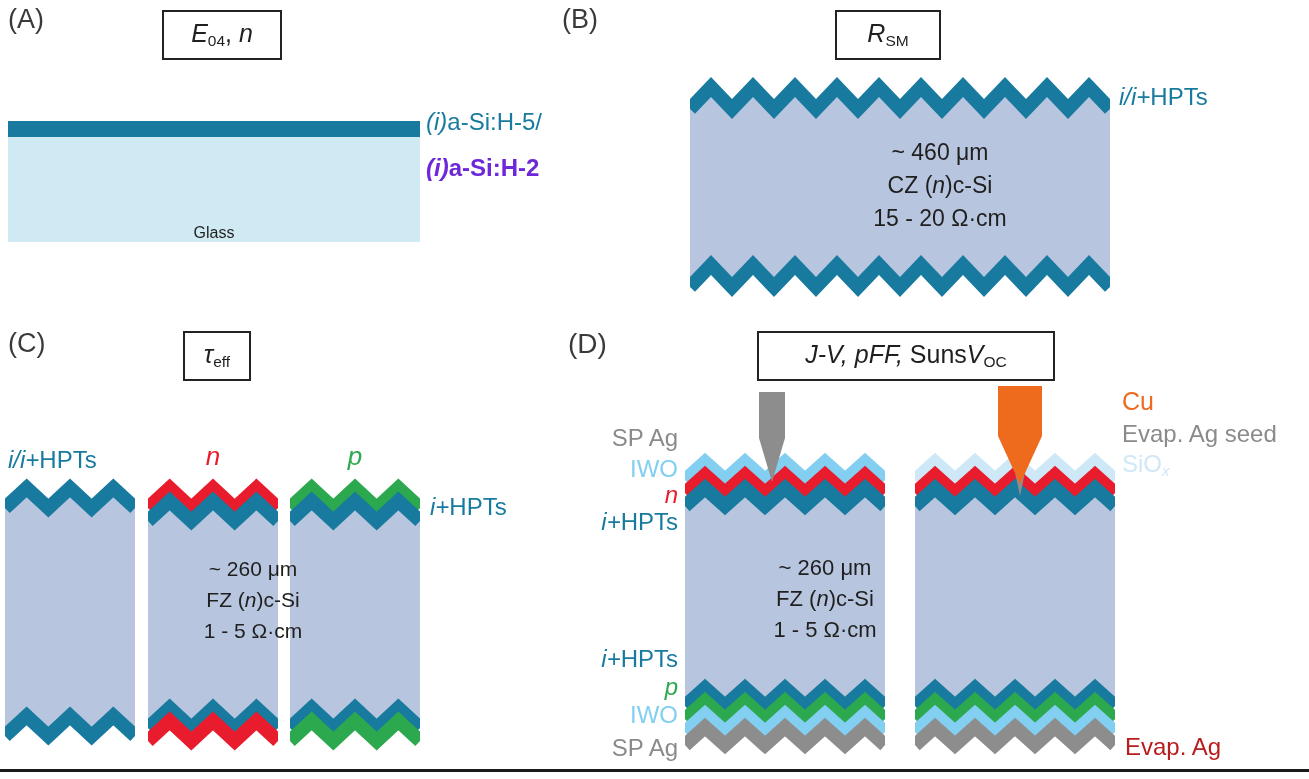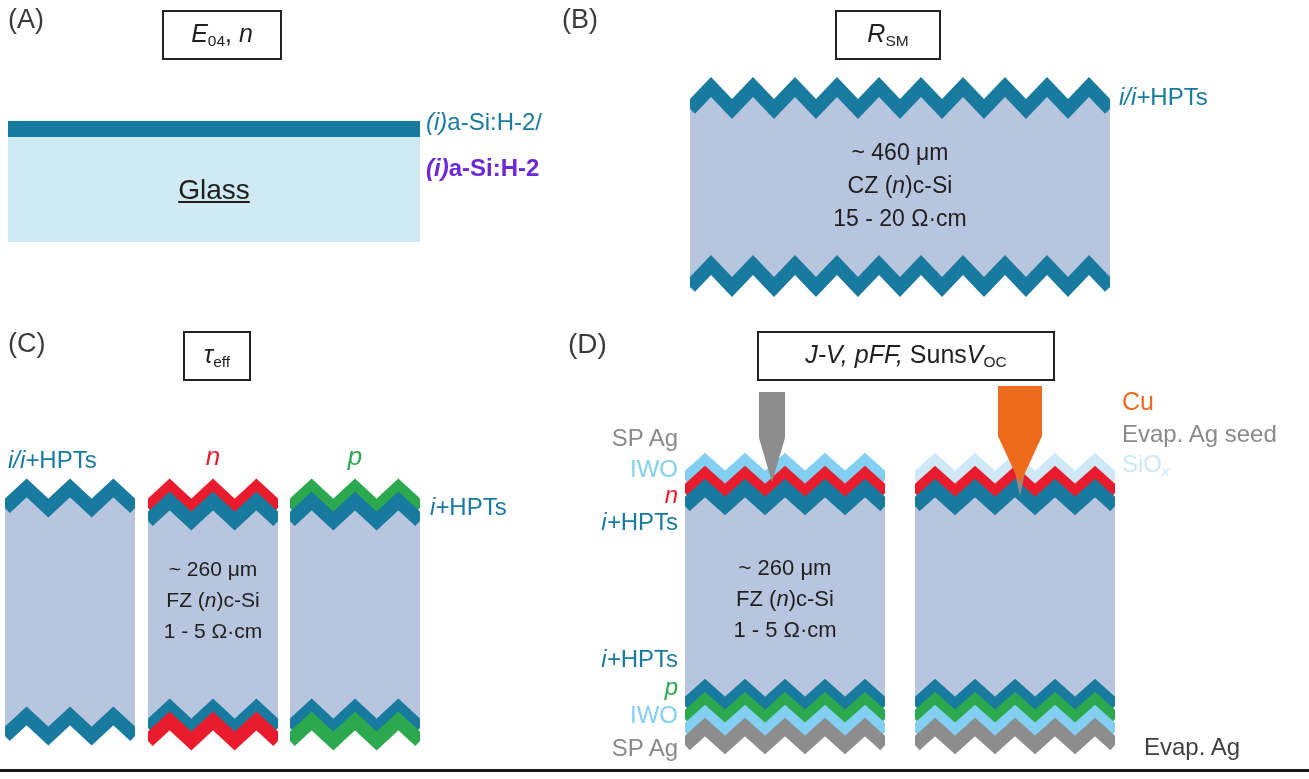--- a/index.html
+++ b/index.html
@@ -6,23 +6,23 @@
   .fig{position:relative;width:1309px;height:779px;background:#fff;overflow:hidden;
        font-family:"Liberation Sans","DejaVu Sans",sans-serif;color:#1f1f1f;}
   .abs{position:absolute;}
   .tag{position:absolute;font-size:27px;color:#3a3a3a;}
   .titlebox{position:absolute;border:2px solid #222;background:#fff;display:flex;
             align-items:center;justify-content:center;font-size:25px;font-weight:normal;}
   .i{font-style:italic;}
   .sub{font-size:0.62em;vertical-align:-0.28em;}
   .lbl{position:absolute;font-size:24px;white-space:nowrap;line-height:28px;}
   .rlbl{text-align:right;}
-  .lines{position:absolute;text-align:center;font-size:22px;}
+  .lines{position:absolute;text-align:center;font-size:22px;padding-left:40px;}
   .lines div{line-height:31px;}
-  .glassbox{position:absolute;display:flex;align-items:center;justify-content:center;font-size:28px;text-decoration:underline;}
+  .glassbox{position:absolute;display:flex;align-items:flex-end;justify-content:center;font-size:16px;}
   svg{position:absolute;overflow:hidden;}
 </style>
 </head>
 <body>
 
 <div class="fig">
 
   <div class="tag" style="left:8px;top:4px">(A)</div>
 
   <div class="titlebox" style="left:162px;top:10px;width:116px;height:46px">
@@ -30,21 +30,21 @@
       <span class="i">E</span><span class="sub">04</span><span>, </span><span class="i">n</span>
     </span>
   </div>
 
   <div class="abs" style="left: 8px; top: 121px; width: 412px; height: 16px; background: rgb(24, 122, 158);"></div>
   <div class="glassbox" style="left: 8px; top: 137px; width: 412px; height: 105px; background: rgb(207, 234, 242);">
     <span>Glass</span>
   </div>
 
   <div class="lbl" style="left: 426px; top: 108px; color: rgb(24, 122, 158);">
-    <span class="i">(i)</span><span>a-Si:H-2/</span>
+    <span class="i">(i)</span><span>a-Si:H-5/</span>
   </div>
   <div class="lbl" style="left: 426px; top: 154px; color: #6d28d9; font-weight: bold;">
     <span class="i">(i)</span><span>a-Si:H-2</span>
   </div>
 
   <div class="tag" style="left:562px;top:4px">(B)</div>
 
   <div class="titlebox" style="left:835px;top:10px;width:102px;height:46px">
     <span>
       <span class="i">R</span><span class="sub">SM</span>
@@ -166,17 +166,17 @@
   <svg style="left:993px;top:386px" width="54" height="112">
     <polygon points="16,58 38,58 27,110" fill="#8d8d8d"></polygon>
     <polygon points="5,0 49,0 49,50 27,98 5,50" fill="#ee6b1e"></polygon>
   </svg>
 
   <div class="lbl" style="left: 1122px; top: 387px; font-size: 25px; color: rgb(238, 107, 30);">Cu</div>
   <div class="lbl" style="left: 1122px; top: 420px; color: rgb(138, 138, 138);">Evap. Ag seed</div>
   <div class="lbl" style="left: 1122px; top: 450px; color: rgb(207, 232, 247);">
     <span>SiO</span><span class="sub i">x</span>
   </div>
-  <div class="lbl" style="left: 1125px; top: 733px; color: #404040; margin-left: 19px;">Evap. Ag</div>
+  <div class="lbl" style="left: 1125px; top: 733px; color: #b91c1c;">Evap. Ag</div>
 
   <div class="abs" style="left: 0px; top: 769px; width: 1309px; height: 3px; background: rgb(26, 26, 26);"></div>
 
 </div>
 
 </body></html>

